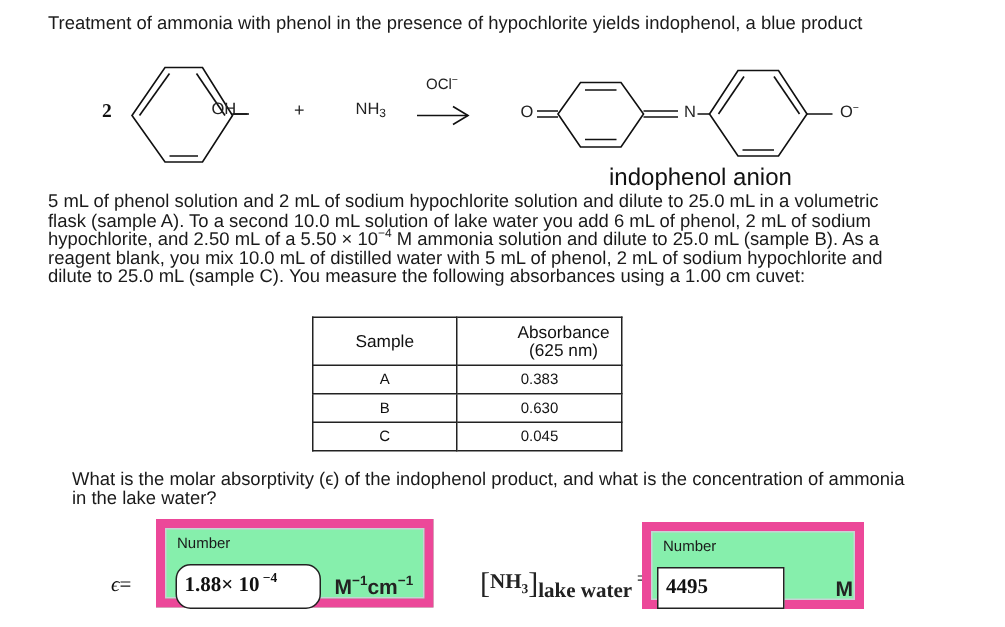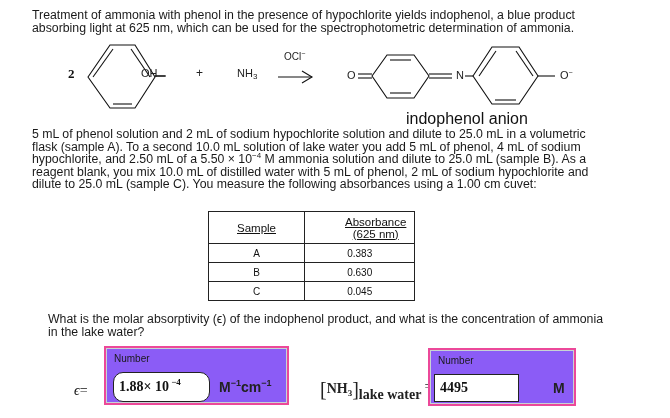--- a/index.html
+++ b/index.html
@@ -24,29 +24,29 @@
   .ocl sup { font-size: 7px; vertical-align: 4px; line-height: 0; }
   .oxo { left: 347px; top: 69px; }
   .im { left: 456px; top: 69px; }
   .ominus { left: 560px; top: 69px; }
   .ominus sup { font-size: 7px; vertical-align: 4px; line-height: 0; }
   .caption { left: 406px; top: 110px; font-size: 16px; }
 
   
   .data-table { left: 208px; top: 211px; border-collapse: collapse; font-size: 11.5px; }
   .data-table td, .data-table th { border: 1px solid #222; text-align: center; font-weight: normal; }
-  .data-table th { height: 32px; line-height: 12px; padding: 0 8px; vertical-align: middle; text-decoration: underline; }
+  .data-table th { height: 32px; line-height: 12px; padding: 0 8px; vertical-align: middle; }
   .data-table td { height: 19px; font-size: 10px; }
   .data-table .c1 { width: 96px; }
   .data-table .c2 { width: 81px; padding-left: 40px; }
 
   
   .eps { left: 74px; top: 383px; font-family: "Liberation Serif", serif; font-style: italic; font-size: 14px; }
   .eps .eq { font-style: normal; }
-  .ans-panel { background: #8b5cf6; border: 2px solid #ec4899; box-shadow: inset 0 0 0 1px #c7d3d4; }
+  .ans-panel { background: #86efac; border: 6px solid #ec4899; box-shadow: inset 0 0 0 1px #c7d3d4; }
   .panel1 { left: 104px; top: 346px; width: 185px; height: 59px; }
   .panel2 { left: 428px; top: 348px; width: 148px; height: 58px; }
   .ans-panel .num-label { position: absolute; left: 8px; top: 5px; font-size: 10px; color: #1a1a1a; }
   .ans-input { position: absolute; background: #fff; border: 1px solid #222; font-family: "Liberation Serif", serif; font-weight: bold; font-size: 14px; color: #111; padding-left: 5px; line-height: 28px; }
   .panel1 .ans-input { left: 7px; top: 24px; width: 97px; height: 30px; border-radius: 10px; }
   .panel2 .ans-input { left: 4px; top: 24px; width: 85px; height: 28px; line-height: 26px; }
   .ans-input sup { font-size: 9px; vertical-align: 6px; line-height: 0; }
   .unit { position: absolute; font-family: Liberation Sans, sans-serif; font-weight: bold; font-size: 14px; color: #222; }
   .unit sup { font-size: 9px; vertical-align: 6px; line-height: 0; }
   .panel1 .unit { left: 113px; top: 31px; }
@@ -54,21 +54,20 @@
   .nh3-label { left: 320px; top: 378px; font-family: "Liberation Serif", serif; font-weight: bold; font-size: 14px; color: #222; white-space: nowrap; }
   .nh3-label .br { font-weight: normal; font-size: 20px; vertical-align: -3px; }
   .nh3-label .sub { font-size: 14px; vertical-align: -6px; }
   .nh3-label .eqs { font-weight: normal; font-size: 14px; margin-left: 3px; vertical-align: 2px; }
 </style>
 </head>
 <body>
 
 <div class="abs para intro">
   <div>Treatment of ammonia with phenol in the presence of hypochlorite yields indophenol, a blue product</div>
-  <div>absorbing light at 625 nm, which can be used for the spectrophotometric determination of ammonia.</div>
 </div>
 
 <div>
   <span class="abs coef">2</span>
 
   <svg class="abs" style="left:0;top:0" width="670" height="125">
     <g stroke="#111" stroke-width="1.1" fill="none">
 
       <polygon points="88,77 110,45 135,45 155,77 135,108 110,108"></polygon>
       <line x1="93" y1="77" x2="113" y2="49"></line>
@@ -103,21 +102,21 @@
   <span class="abs scheme-text nh3"><span>NH</span><sub>3</sub></span>
   <span class="abs scheme-text ocl"><span>OCl</span><sup>−</sup></span>
   <span class="abs scheme-text oxo">O</span>
   <span class="abs scheme-text im">N</span>
   <span class="abs scheme-text ominus"><span>O</span><sup>−</sup></span>
   <span class="abs caption">indophenol anion</span>
 </div>
 
 <div class="abs para scenario">
   <span class="ln">5 mL of phenol solution and 2 mL of sodium hypochlorite solution and dilute to 25.0 mL in a volumetric</span>
-  <span class="ln">flask (sample A). To a second 10.0 mL solution of lake water you add 5 mL of phenol, 4 mL of sodium</span>
+  <span class="ln">flask (sample A). To a second 10.0 mL solution of lake water you add 6 mL of phenol, 2 mL of sodium</span>
   <span class="ln"><span>hypochlorite, and 2.50 mL of a 5.50 × 10</span><sup>−4</sup><span> M ammonia solution and dilute to 25.0 mL (sample B). As a</span></span>
   <span class="ln">reagent blank, you mix 10.0 mL of distilled water with 5 mL of phenol, 2 mL of sodium hypochlorite and</span>
   <span class="ln">dilute to 25.0 mL (sample C). You measure the following absorbances using a 1.00 cm cuvet:</span>
 </div>
 
 <table class="abs data-table">
   <tbody>
       <tr>
     <th class="c1">Sample</th>
     <th class="c2"><span>Absorbance</span><br><span>(625 nm)</span></th>

